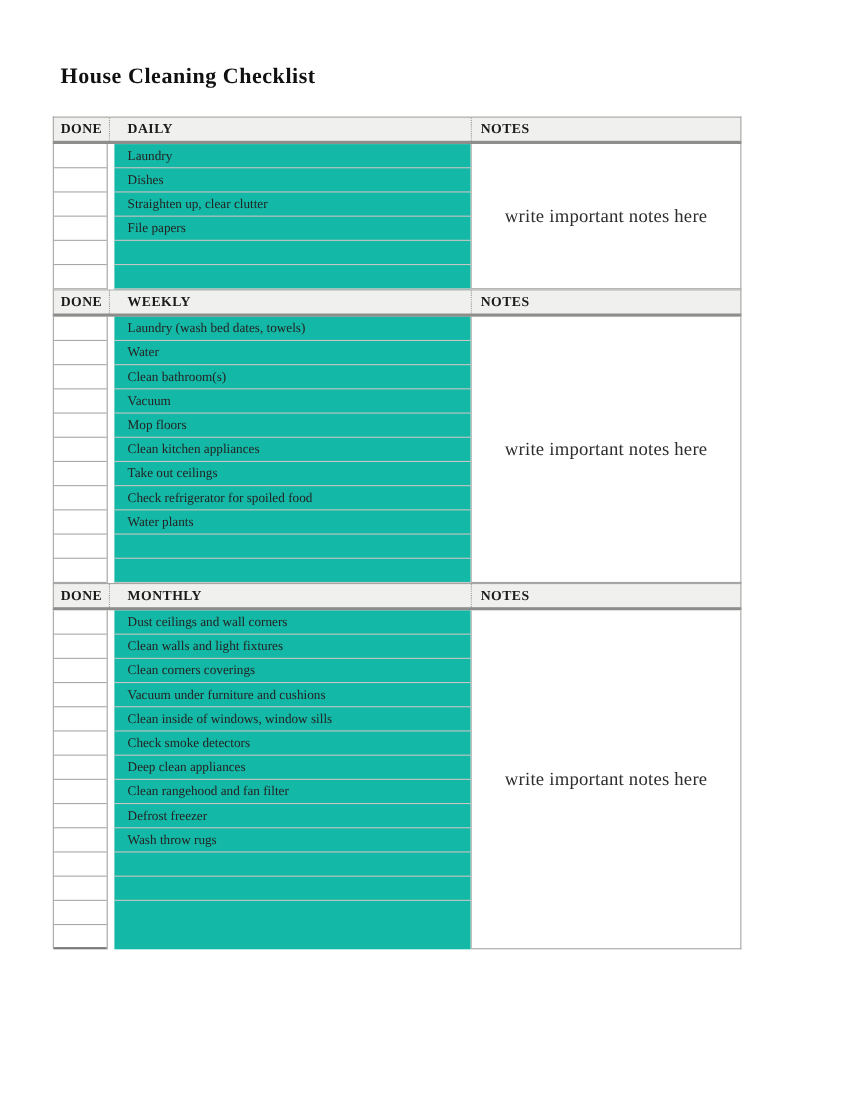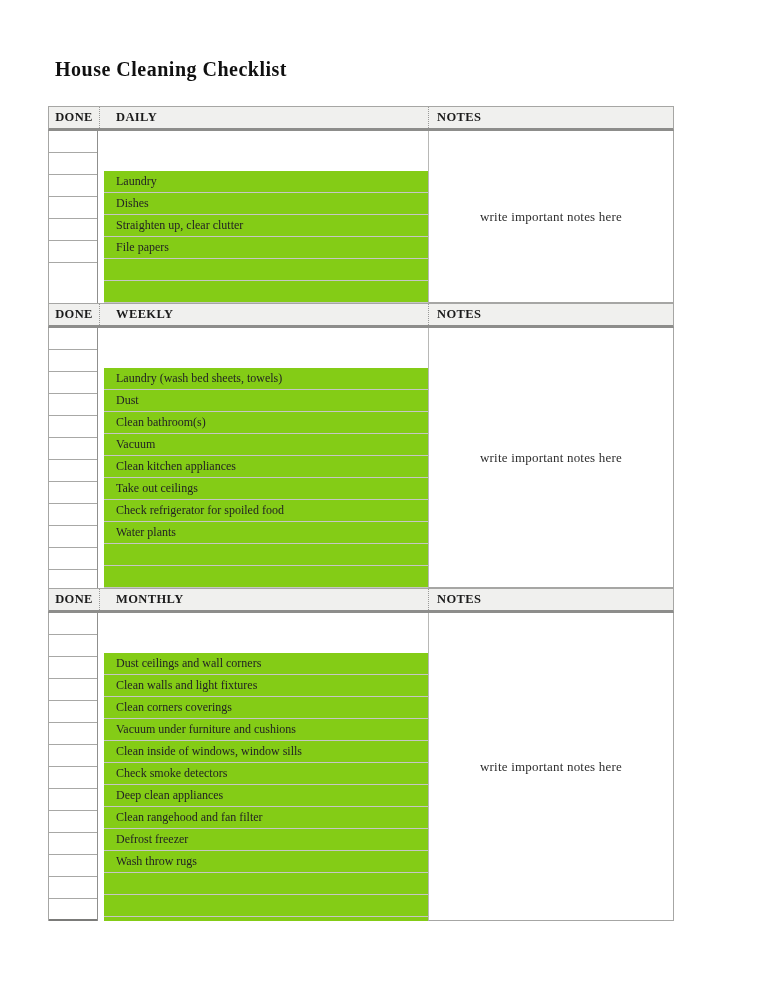--- a/index.html
+++ b/index.html
@@ -34,33 +34,33 @@
 
   
   .section-body { display:flex; align-items:stretch; }
   .done-col {
     width:50px; background:#ffffff;
     border-left:1px solid #a6a6a4; border-right:1px solid #8f8f8d;
   }
   .done-cell { height:22px; border-bottom:1px solid #a8a8a6; }
   .section:last-child .done-cell:last-child { border-bottom:2px solid #7b7b79; }
   .gutter { width:6px; background:#ffffff; }
-  .task-col { width:324px; background:#84cc16;margin-top:40px; }
+  .task-col { width:324px; background:#14b8a6; }
   .task-row {
     height:22px; display:flex; align-items:center;
     padding-left:12px; font-size:12px; color:#232323;
     border-bottom:1px solid #c6c6c4;
   }
   .notes-col {
     flex:1; background:#ffffff;
     display:flex; align-items:center; justify-content:center;
     border-left:1px solid #b8b8b6; border-right:1px solid #a6a6a4;
     border-bottom:1px solid #a6a6a4;
   }
-  .notes-text { font-size:13px; color:#2e2e2e; letter-spacing:.2px; }
+  .notes-text { font-size:17px; color:#2e2e2e; letter-spacing:.2px; }
 </style>
 </head>
 <body>
 
 <h1 class="page-title">House Cleaning Checklist</h1>
 
 <div class="table">
   <div class="section">
     <div class="section-header">
       <div class="hdr-cell hdr-done">DONE</div>
@@ -106,24 +106,25 @@
           <div class="done-cell"></div>
           <div class="done-cell"></div>
           <div class="done-cell"></div>
           <div class="done-cell"></div>
           <div class="done-cell"></div>
           <div class="done-cell"></div>
           <div class="done-cell"></div>
         </div>
       <div class="gutter"></div>
       <div class="task-col">
-          <div class="task-row">Laundry (wash bed sheets, towels)</div>
-          <div class="task-row">Dust</div>
+          <div class="task-row">Laundry (wash bed dates, towels)</div>
+          <div class="task-row">Water</div>
           <div class="task-row">Clean bathroom(s)</div>
           <div class="task-row">Vacuum</div>
+          <div class="task-row">Mop floors</div>
           <div class="task-row">Clean kitchen appliances</div>
           <div class="task-row">Take out ceilings</div>
           <div class="task-row">Check refrigerator for spoiled food</div>
           <div class="task-row">Water plants</div>
           <div class="task-row"></div>
           <div class="task-row"></div>
         </div>
       <div class="notes-col">
         <span class="notes-text">write important notes here</span>
       </div>

